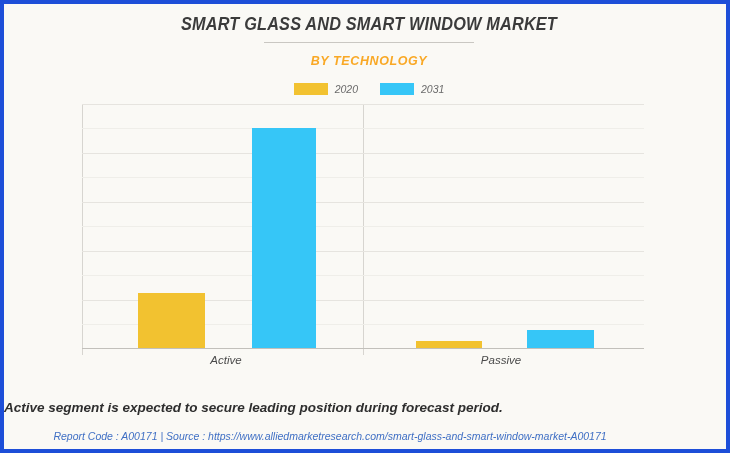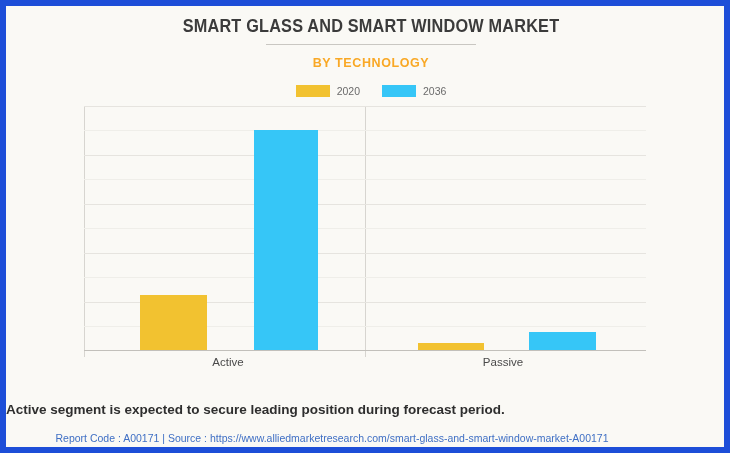--- a/index.html
+++ b/index.html
@@ -8,23 +8,24 @@
     background: #ffffff;
   }
   body {
     font-family: "Liberation Sans", sans-serif;
   }
   #canvas {
     position: relative;
     width: 730px;
     height: 453px;
     background: #faf9f5;
-    border: 6px solid #1d4ed8;
+    border: 4px solid #1d4ed8;
     box-sizing: border-box;
     overflow: hidden;
+    font-style: italic;
   }
 
   
   #chart-title {
     position: absolute;
     top: 10px;
     left: 0;
     width: 730px;
     text-align: center;
     font-family: "Liberation Sans", sans-serif;
@@ -171,21 +172,21 @@
   <div id="title-divider"></div>
   <div id="chart-subtitle">BY TECHNOLOGY</div>
 
   <div id="legend">
     <div class="legend-item">
       <span class="legend-swatch" style="background:#f2c230"></span>
       <span class="legend-label">2020</span>
     </div>
     <div class="legend-item">
       <span class="legend-swatch" style="background:#36c6f7"></span>
-      <span class="legend-label">2036</span>
+      <span class="legend-label">2031</span>
     </div>
   </div>
 
   <div id="plot">
     <div id="axis-left"></div>
     <div id="axis-mid-tick"></div>
 
     <div class="gridline" style="top:0px"></div>
     <div class="gridline faint" style="top:24px"></div>
     <div class="gridline" style="top:49px"></div>

